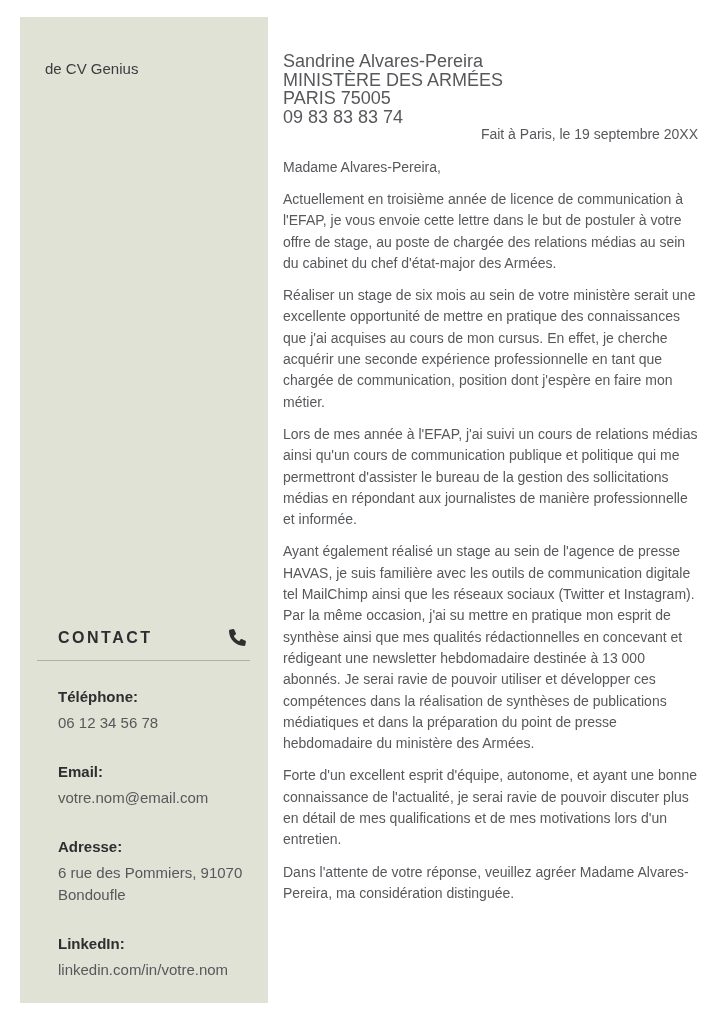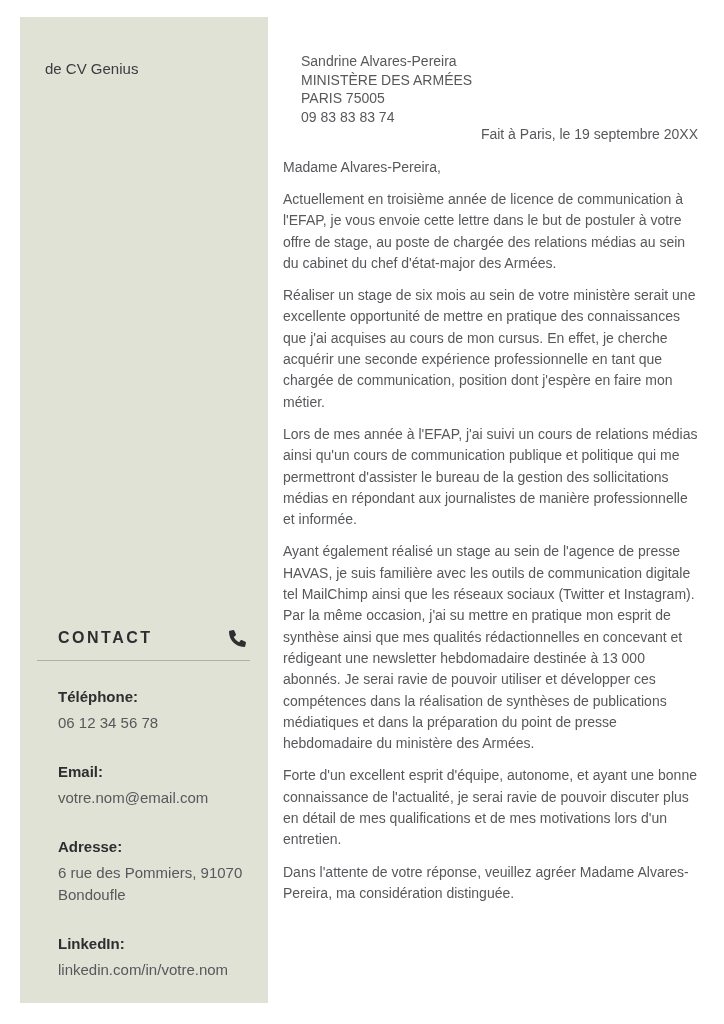--- a/index.html
+++ b/index.html
@@ -28,40 +28,40 @@
   .title-block{padding:38px 20px 0 25px;}
   .doc-title{
     font-size:27px;font-weight:600;color:var(--heading);
     letter-spacing:.5px;line-height:34px;width:200px;
   }
   .doc-subtitle{
     margin-top:5px;font-size:15px;color:#3b3c3e;font-weight:400;
   }
   .contact{position:absolute;left:17px;right:18px;top:612px;}
   .contact-head{
-    display:flex;align-items:flex-end;justify-content:space-between;
+    display:flex;align-items:flex-start;justify-content:space-between;
     padding:0 4px 0 21px;
   }
   .contact-title{
     font-size:16px;font-weight:600;color:var(--heading);letter-spacing:2.5px;
   }
   .phone-icon{width:17px;height:17px;display:inline-block;}
   .phone-icon svg{width:100%;height:100%;fill:#2e2f31;}
   .contact-rule{border:none;border-top:1px solid var(--divider);margin-top:13px;}
   .contact-items{padding-left:21px;padding-right:6px;margin-top:27px;}
   .contact-item{margin-bottom:29px;}
   .contact-label{
     display:block;font-size:15px;font-weight:700;color:var(--heading);
     margin-bottom:7px;
   }
   .contact-value{font-size:15px;color:var(--body-text);line-height:22px;}
 
   
   .main{position:absolute;left:283px;top:52px;width:415px;color:var(--body-text);}
-  .sender-line{font-size:14px;line-height:18.5px;margin-left:18px;}
+  .sender-line{font-size:18px;line-height:18.5px;}
   .date-line{text-align:right;font-size:14px;}
   .salutation{margin-top:15px;font-size:14px;line-height:21px;}
   .para{margin-top:11px;font-size:14px;line-height:21.3px;}
   .signature{margin-top:15px;font-size:19px;color:var(--muted);letter-spacing:.3px;}
 </style>
 </head>
 <body>
 
 <div class="page">
 

